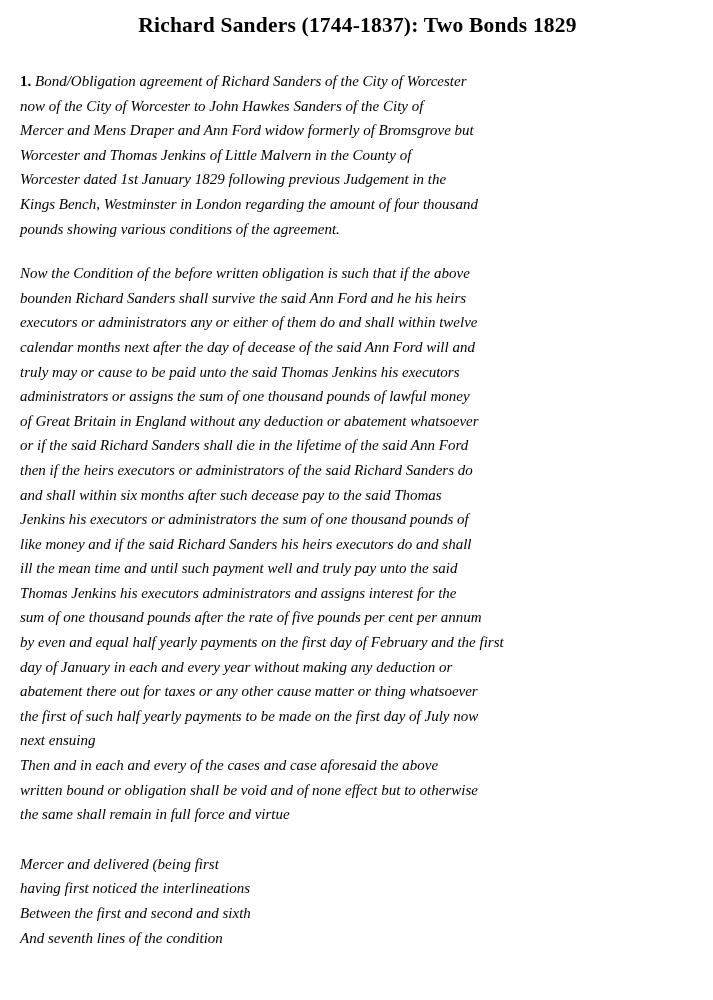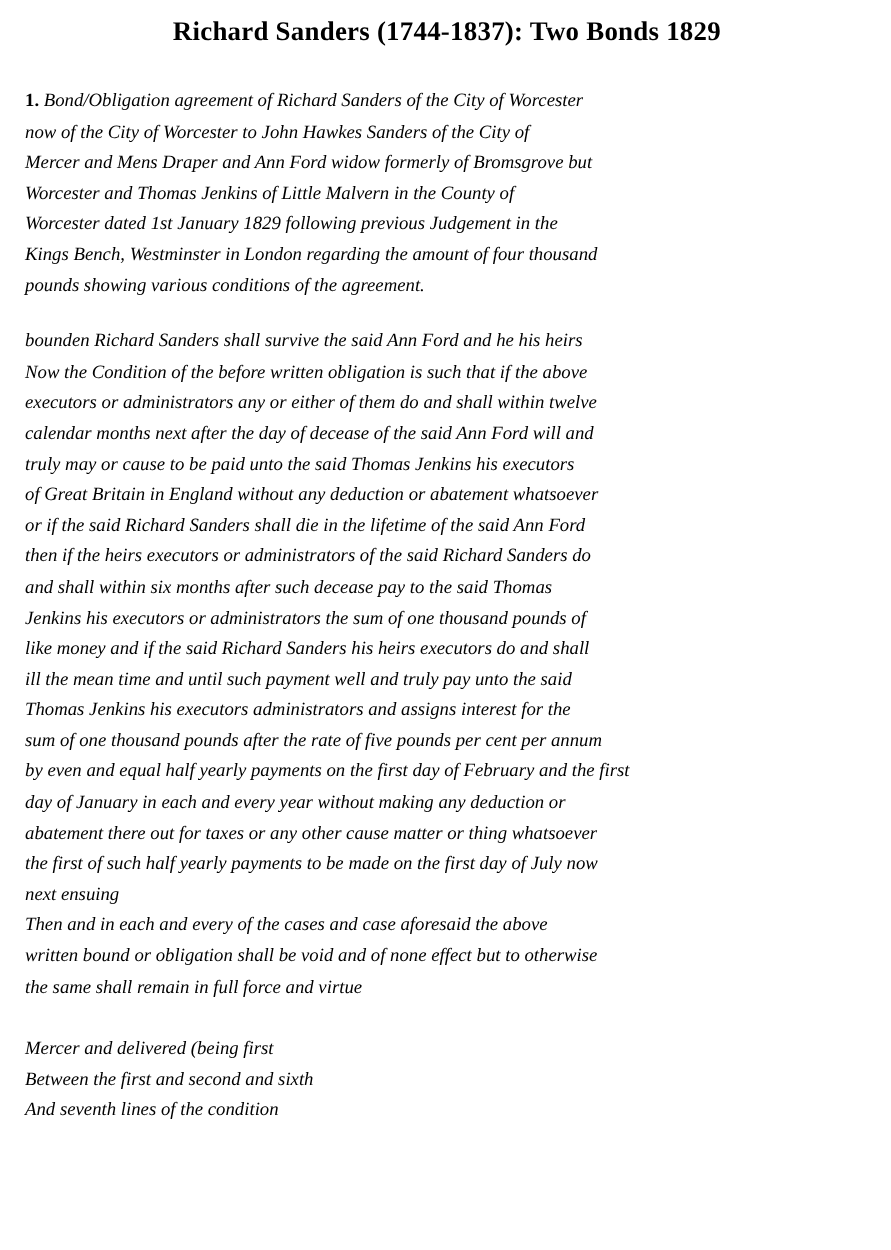--- a/index.html
+++ b/index.html
@@ -67,25 +67,26 @@
         <div class="line">now of the City of Worcester to John Hawkes Sanders of the City of</div>
         <div class="line">Mercer and Mens Draper and Ann Ford widow formerly of Bromsgrove but</div>
         <div class="line">Worcester and Thomas Jenkins of Little Malvern in the County of</div>
         <div class="line">Worcester dated 1st January 1829 following previous Judgement in the</div>
         <div class="line">Kings Bench, Westminster in London regarding the amount of four thousand</div>
         <div class="line">pounds showing various conditions of the agreement.</div>
       </div>
   </div>
 
   <div class="para para-condition">
+      <div class="line">Now the Condition of the before written obligation is such that if the above</div>
       <div class="line">bounden Richard Sanders shall survive the said Ann Ford and he his heirs</div>
-      <div class="line">Now the Condition of the before written obligation is such that if the above</div>
       <div class="line">executors or administrators any or either of them do and shall within twelve</div>
       <div class="line">calendar months next after the day of decease of the said Ann Ford will and</div>
       <div class="line">truly may or cause to be paid unto the said Thomas Jenkins his executors</div>
+      <div class="line">administrators or assigns the sum of one thousand pounds of lawful money</div>
       <div class="line">of Great Britain in England without any deduction or abatement whatsoever</div>
       <div class="line">or if the said Richard Sanders shall die in the lifetime of the said Ann Ford</div>
       <div class="line">then if the heirs executors or administrators of the said Richard Sanders do</div>
       <div class="line">and shall within six months after such decease pay to the said Thomas</div>
       <div class="line">Jenkins his executors or administrators the sum of one thousand pounds of</div>
       <div class="line">like money and if the said Richard Sanders his heirs executors do and shall</div>
       <div class="line">ill the mean time and until such payment well and truly pay unto the said</div>
       <div class="line">Thomas Jenkins his executors administrators and assigns interest for the</div>
       <div class="line">sum of one thousand pounds after the rate of five pounds per cent per annum</div>
       <div class="line">by even and equal half yearly payments on the first day of February and the first</div>
@@ -93,17 +94,18 @@
       <div class="line">abatement there out for taxes or any other cause matter or thing whatsoever</div>
       <div class="line">the first of such half yearly payments to be made on the first day of July now</div>
       <div class="line">next ensuing</div>
       <div class="line">Then and in each and every of the cases and case aforesaid the above</div>
       <div class="line">written bound or obligation shall be void and of none effect but to otherwise</div>
       <div class="line">the same shall remain in full force and virtue</div>
     </div>
 
   <div class="para para-closing">
       <div class="line">Mercer and delivered (being first</div>
+      <div class="line">having first noticed the interlineations</div>
       <div class="line">Between the first and second and sixth</div>
       <div class="line">And seventh lines of the condition</div>
     </div>
 
 </div>
 
 </body></html>

